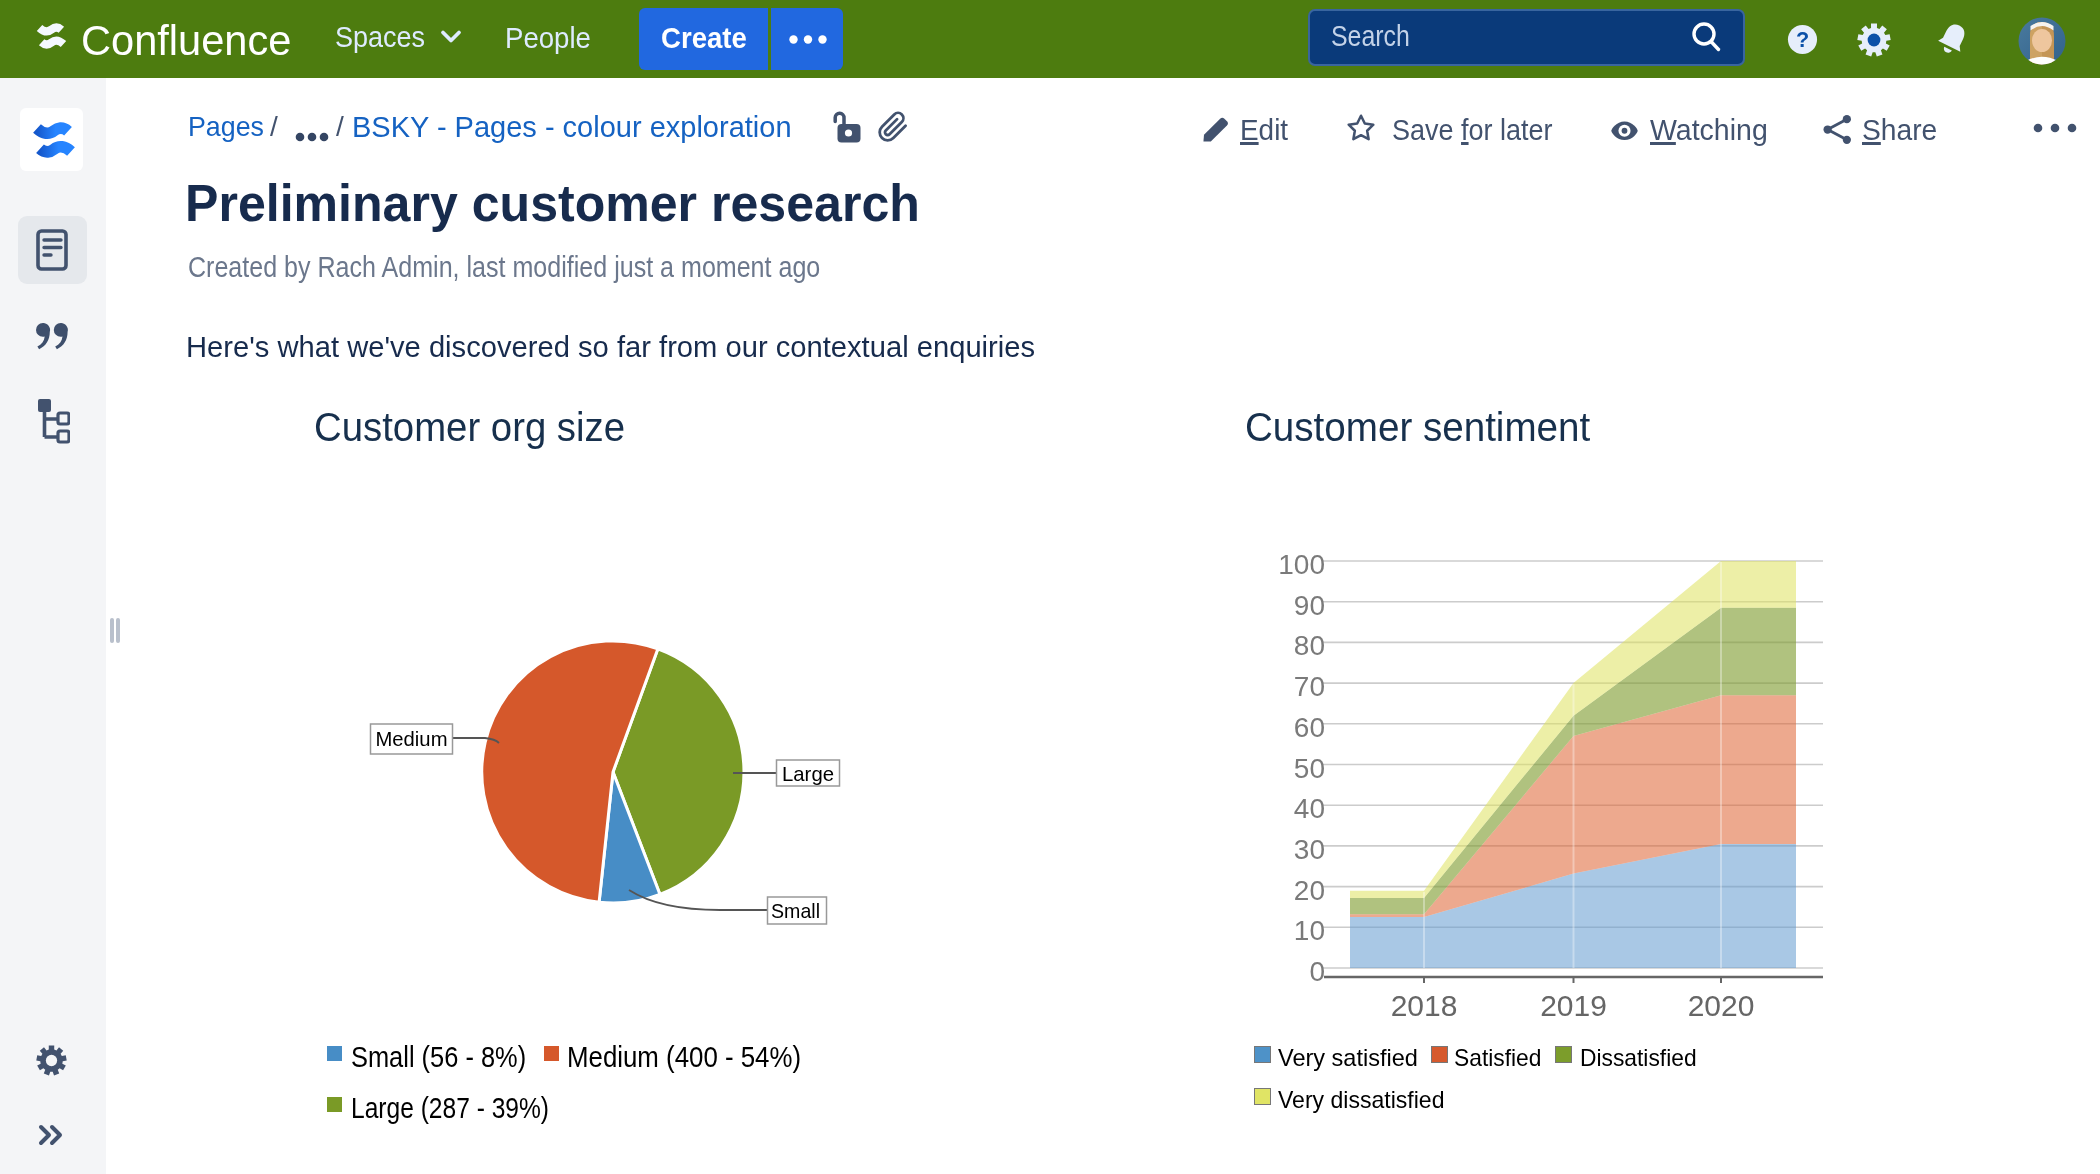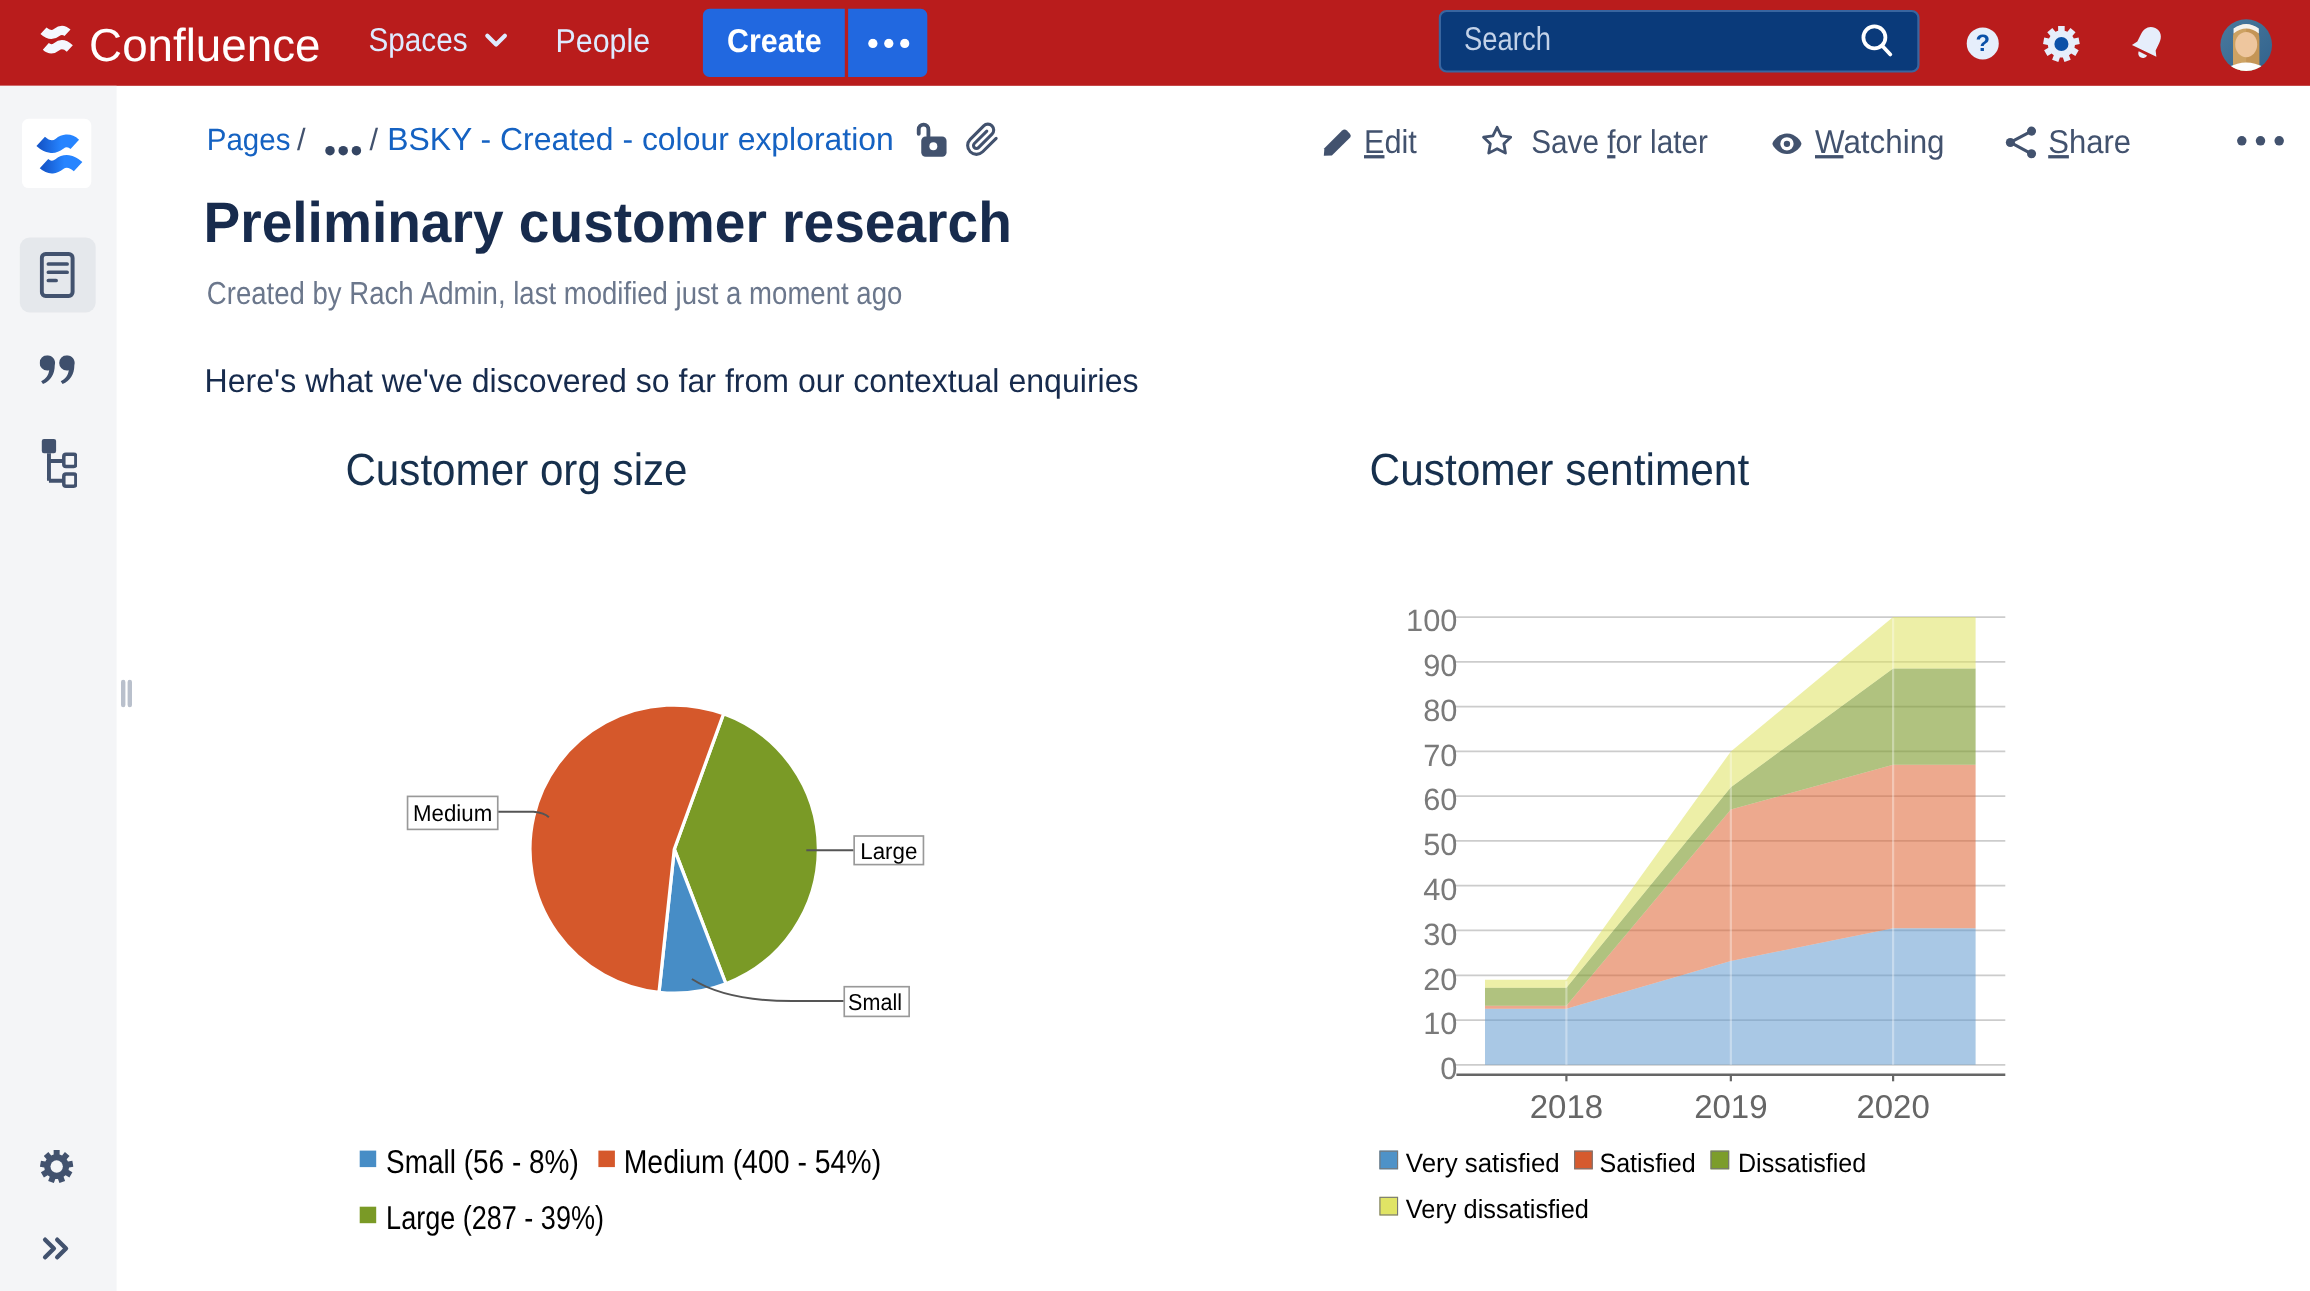--- a/index.html
+++ b/index.html
@@ -1,20 +1,20 @@
 <!DOCTYPE html>
 <html><head>
 <meta charset="utf-8">
 <style>
   html,body{margin:0;padding:0;}
   body{width:2100px;height:1174px;position:relative;overflow:hidden;background:#fff;
        font-family:"Liberation Sans", sans-serif;}
   .abs{position:absolute;}
   .sx{transform-origin:0 0;display:inline-block;white-space:pre;}
-  #header{left:0;top:0;width:2100px;height:78px;background:#b91c1c;}
+  #header{left:0;top:0;width:2100px;height:78px;background:#4d7c0f;}
   .navtxt{color:#deebff;font-size:30px;}
   #sidebar{left:0;top:78px;width:106px;height:1096px;background:#f4f5f7;}
   .link{color:#1562c2;}
   .acttxt{color:#42526e;font-size:30px;}
 </style>
 </head>
 <body>
 <svg width="0" height="0" style="position:absolute">
   <defs>
     <g id="cmark">
@@ -137,21 +137,21 @@
 <div class="abs" style="left:116px;top:618px;width:4px;height:25px;border-radius:2px;background:#b9c0cc;"></div>
 
 <span class="abs sx link" style="left:188px;top:111px;font-size:28px;transform:scaleX(0.957);">Pages</span>
 <span class="abs" style="left:270px;top:111px;font-size:28px;color:#42526e;">/</span>
 <svg class="abs" style="left:295px;top:132px" width="34" height="10" viewBox="0 0 34 10">
   <circle cx="5" cy="5" r="4.3" fill="#344563"></circle>
     <circle cx="17" cy="5" r="4.3" fill="#344563"></circle>
     <circle cx="29" cy="5" r="4.3" fill="#344563"></circle>
 </svg>
 <span class="abs" style="left:336px;top:111px;font-size:28px;color:#42526e;">/</span>
-<span class="abs link" style="left:352px;top:111px;font-size:29px;">BSKY - Created - colour exploration</span>
+<span class="abs link" style="left:352px;top:111px;font-size:29px;">BSKY - Pages - colour exploration</span>
 
 <svg class="abs" style="left:828px;top:108px" width="38" height="38" viewBox="0 0 38 38">
   <rect x="9.5" y="16" width="23" height="18.5" rx="4" fill="#42526e"></rect>
   <circle cx="20.5" cy="25" r="3.6" fill="#fff"></circle>
   <path d="M16,16 L16,9.8 A4.4,4.4 0 0 0 7.2,9.6 L7.2,13.6" stroke="#42526e" stroke-width="3.5" fill="none" stroke-linecap="round"></path>
 </svg>
 
 <svg class="abs" style="left:877px;top:111px" width="32" height="32" viewBox="0 0 24 24">
   <path d="M21.44 11.05l-9.19 9.19a6 6 0 0 1-8.49-8.49l9.19-9.19a4 4 0 0 1 5.66 5.66l-9.2 9.19a2 2 0 0 1-2.83-2.83l8.49-8.48" stroke="#42526e" stroke-width="2.1" fill="none" stroke-linecap="round" stroke-linejoin="round"></path>
 </svg>

